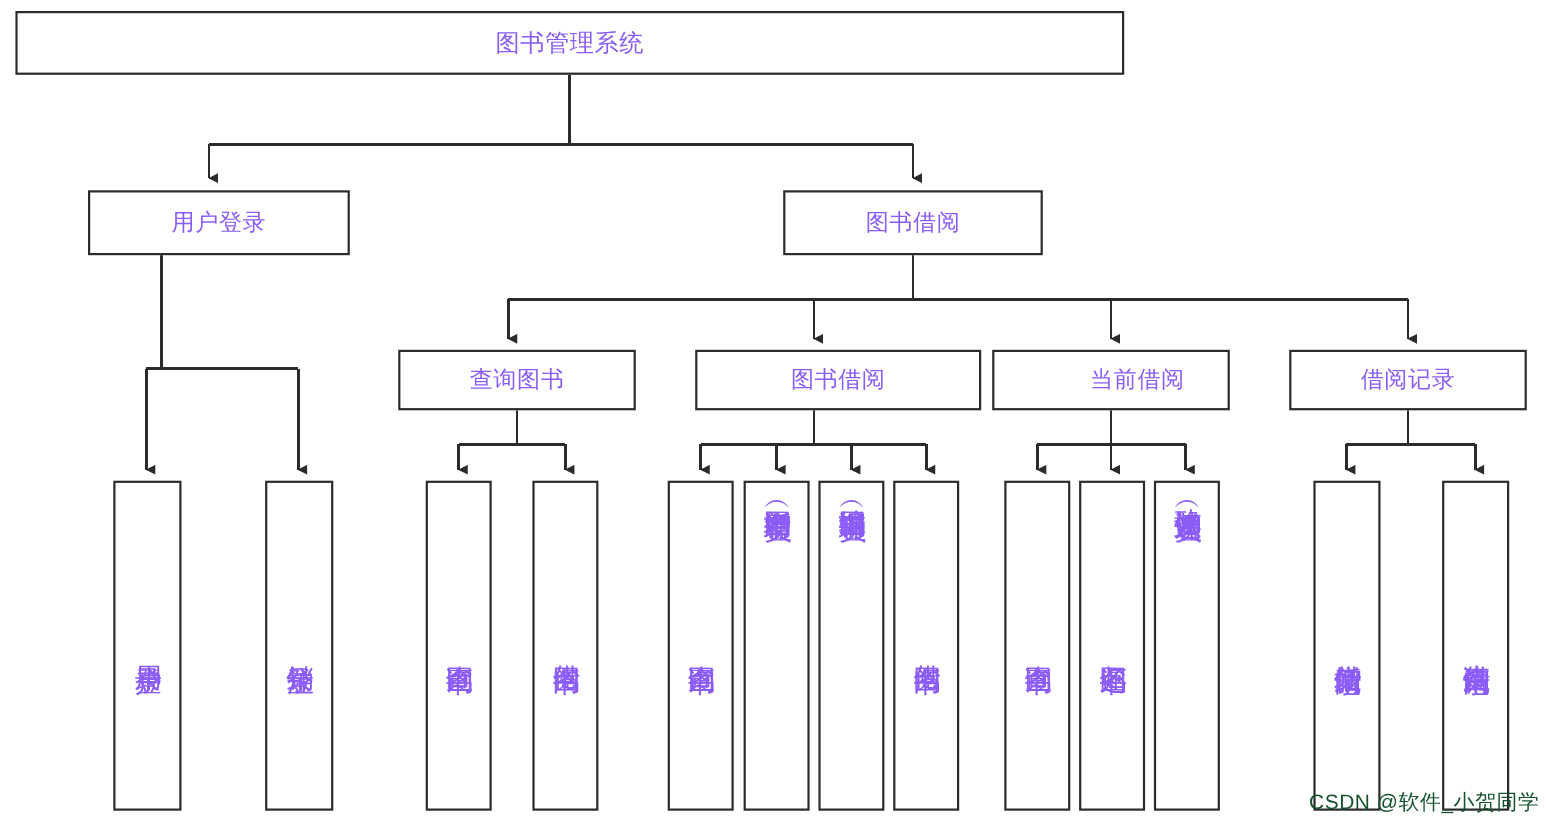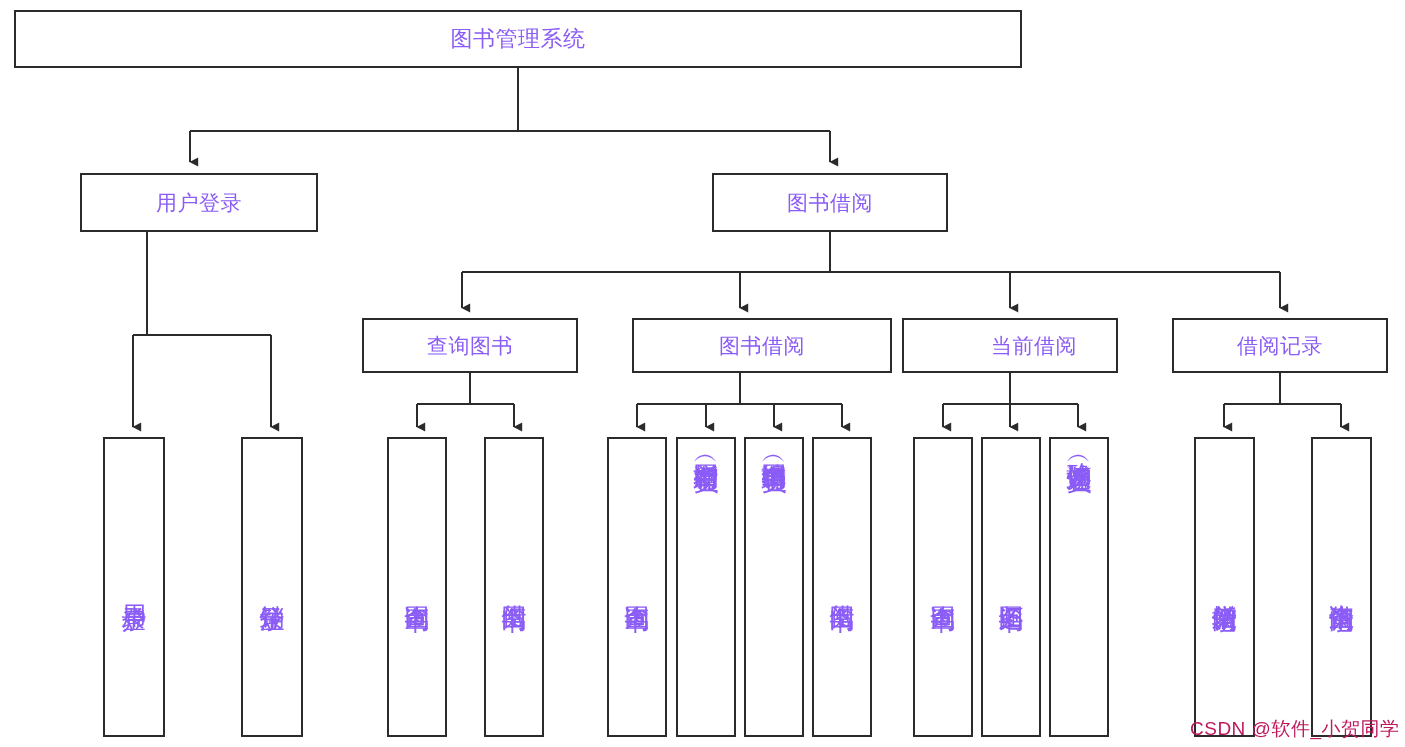--- a/index.html
+++ b/index.html
@@ -58,21 +58,21 @@
     font-size: 25px;
     letter-spacing: 1px;
     line-height: 1;
   }
   .node.vertical.centered {
     align-items: center;
     padding-top: 0;
   }
   .watermark {
     position: absolute;
-    color: #be185d;
+    color: #14532d;
     font-size: 19px;
     white-space: nowrap;
     letter-spacing: 0.5px;
     pointer-events: none;
   }
 </style>
 </head>
 <body>
 
 <div id="canvas">

